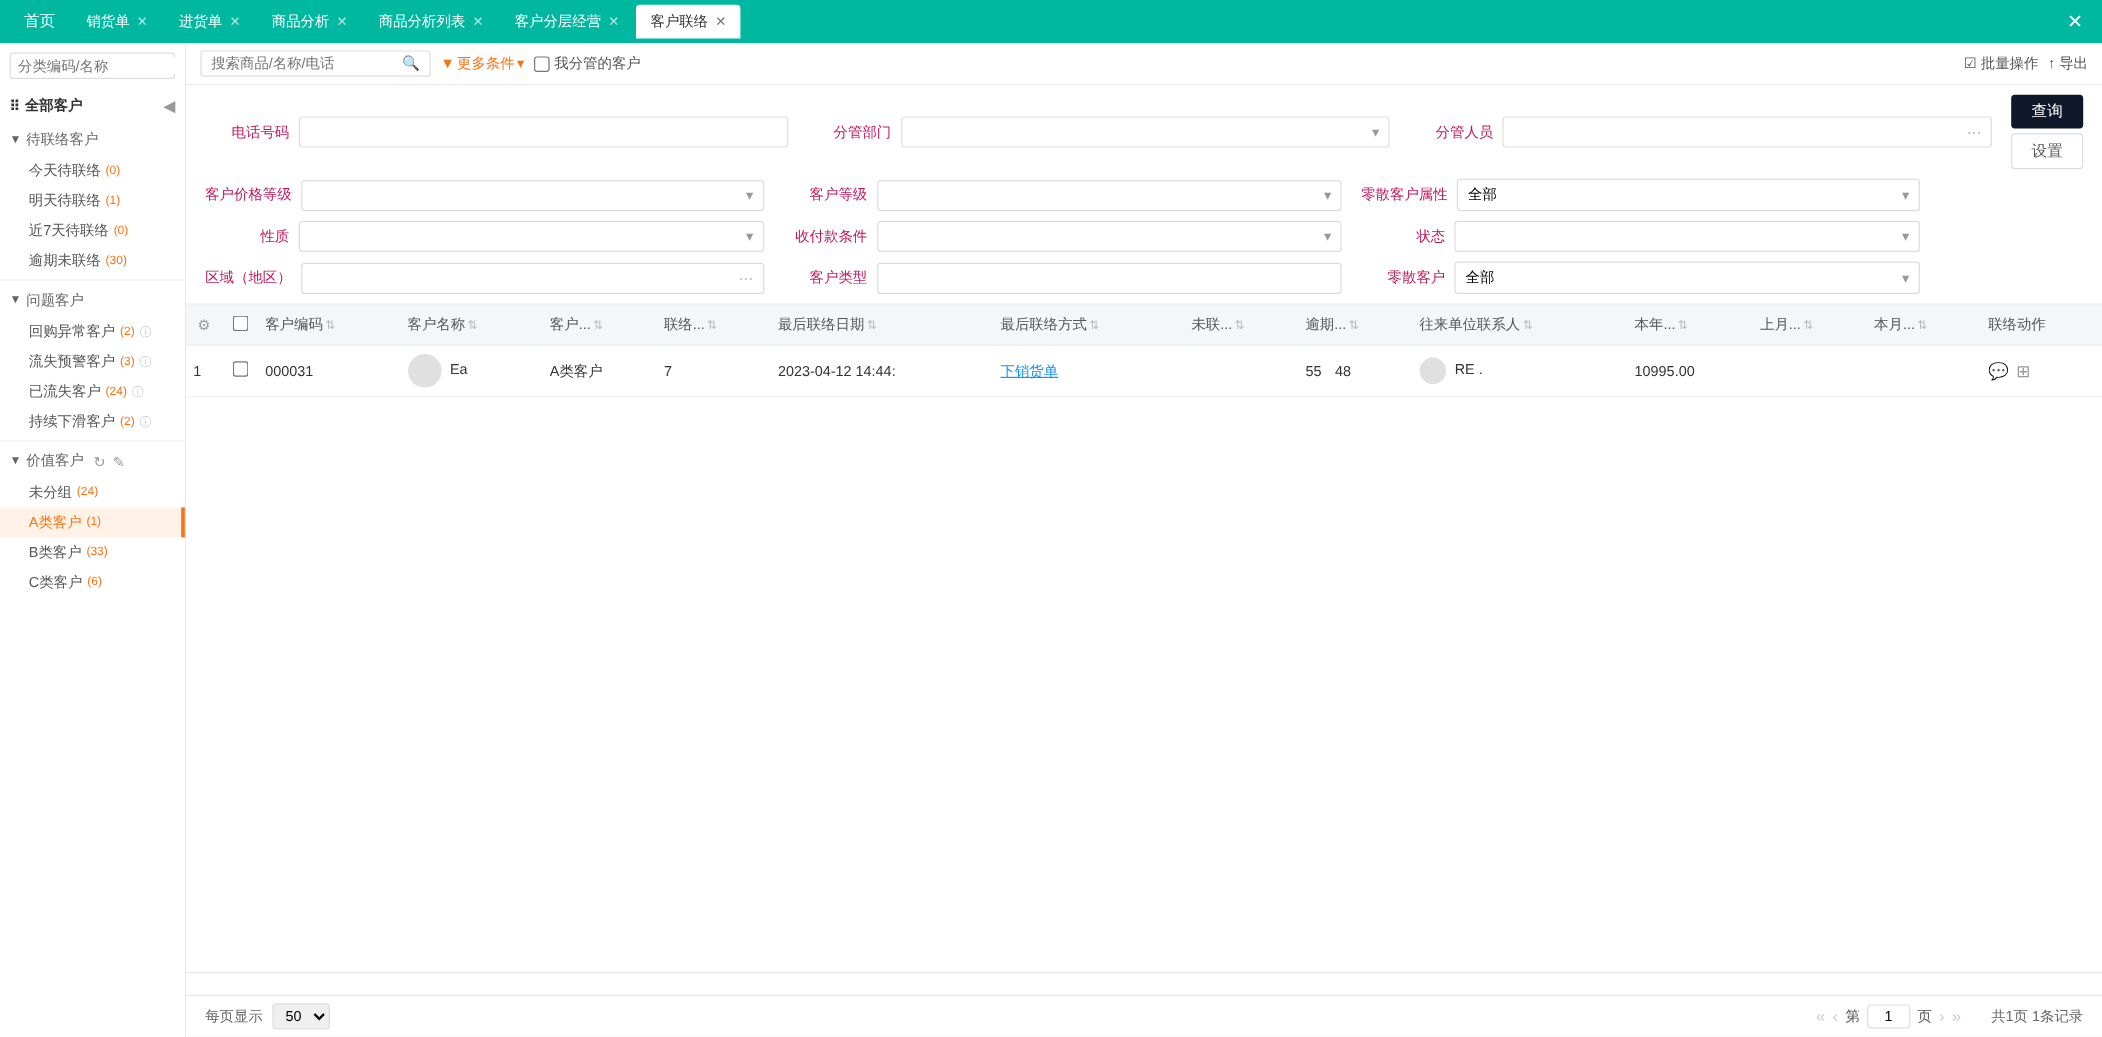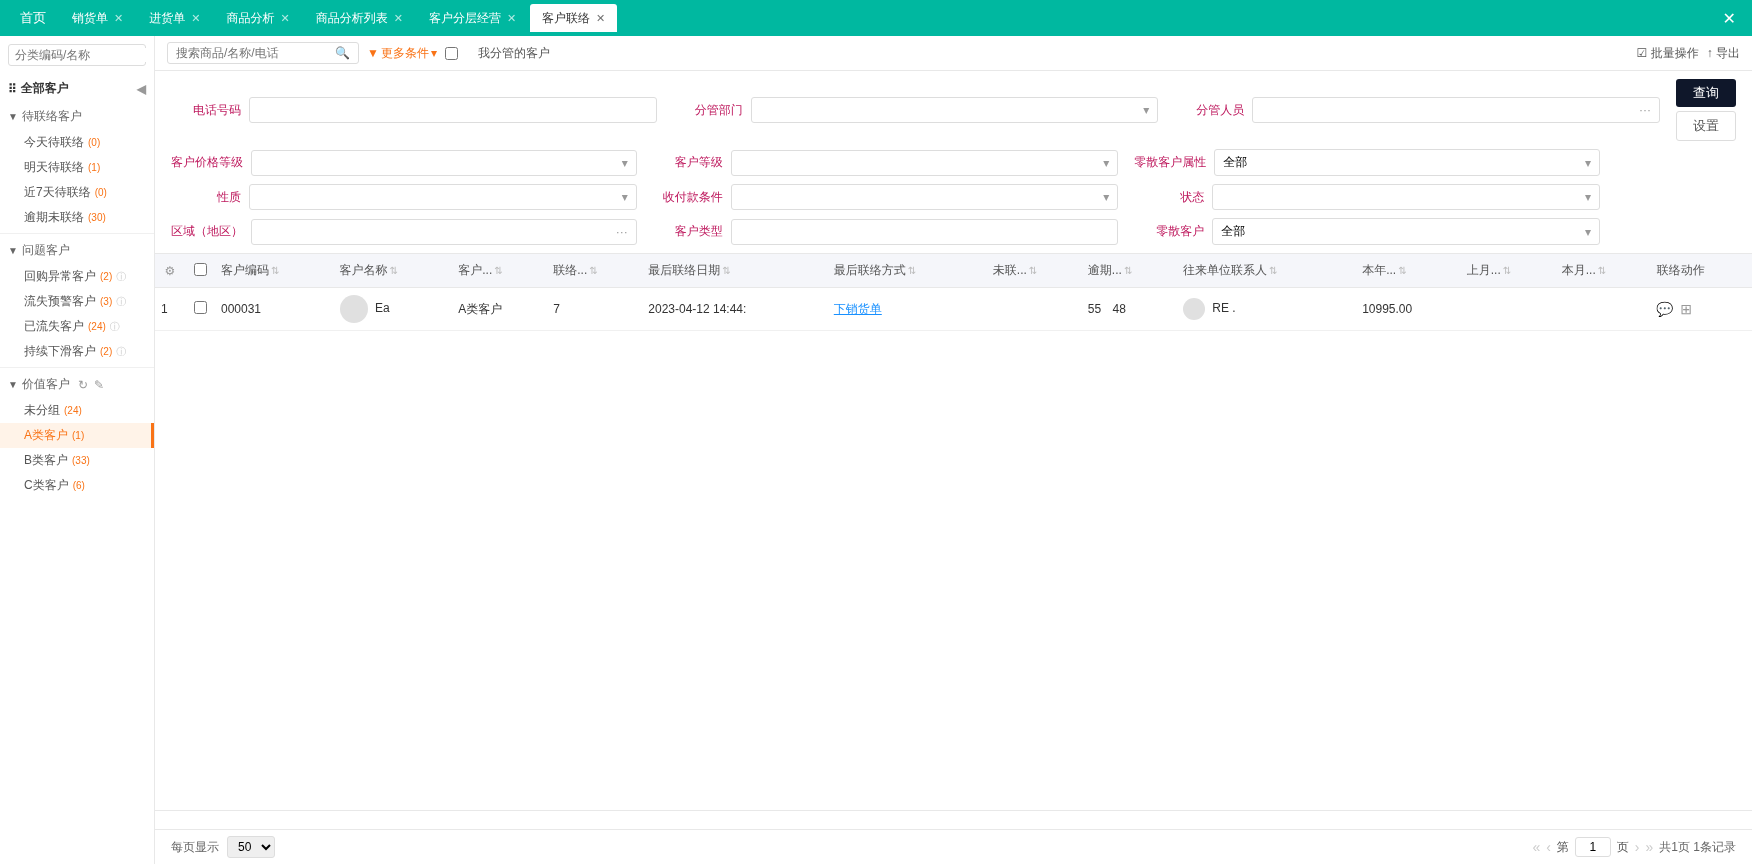--- a/index.html
+++ b/index.html
@@ -60,21 +60,21 @@
     .filter-bar {
       display: flex; align-items: center; background: #fff; padding: 6px 12px;
       border-bottom: 1px solid #e8e8e8; gap: 8px;
     }
     .filter-search {
       display: flex; align-items: center; border: 1px solid #ddd; border-radius: 3px;
       padding: 3px 8px; gap: 4px; width: 192px;
     }
     .filter-search input { border: none; outline: none; font-size: 12px; color: #999; flex: 1; }
     .filter-more { color: #f97316; cursor: pointer; display: flex; align-items: center; gap: 2px; }
-    .filter-checkbox { display: flex; align-items: center; gap: 20px; color: #555; cursor: pointer; }
+    .filter-checkbox { display: flex; align-items: center; gap: 4px; color: #555; cursor: pointer; }
     .filter-actions { margin-left: auto; display: flex; gap: 8px; align-items: center; }
     .batch-op { color: #555; cursor: pointer; }
     .export-btn { color: #555; cursor: pointer; }
     
     
     .advanced-filters {
       background: #fff; border-bottom: 1px solid #e8e8e8; padding: 8px 16px;
     }
     .filter-row { display: flex; align-items: center; margin-bottom: 8px; gap: 16px; }
     .filter-row:last-child { margin-bottom: 0; }
@@ -129,21 +129,21 @@
     .page-size-select {
       border: 1px solid #ddd; border-radius: 3px; padding: 2px 6px; font-size: 12px;
     }
     .pagination { margin-left: auto; display: flex; align-items: center; gap: 6px; color: #555; }
     .page-btn { cursor: pointer; color: #555; border: none; background: none; font-size: 14px; }
     .page-btn:disabled { color: #ccc; cursor: default; }
     .page-input {
       width: 36px; border: 1px solid #ddd; border-radius: 3px; padding: 2px 4px;
       text-align: center; font-size: 12px;
     }
-    .total-records { color: #666; }
+    .total-records { color: #666; margin-left: 19px; }
     
     
     .h-scroll-container {
       background: #fff; border-top: 1px solid #e8e8e8; padding: 3px 0;
       flex-shrink: 0;
     }
     .h-scroll {
       overflow-x: auto; overflow-y: hidden; height: 12px;
     }
     .h-scroll-inner { width: 1200px; height: 1px; }

